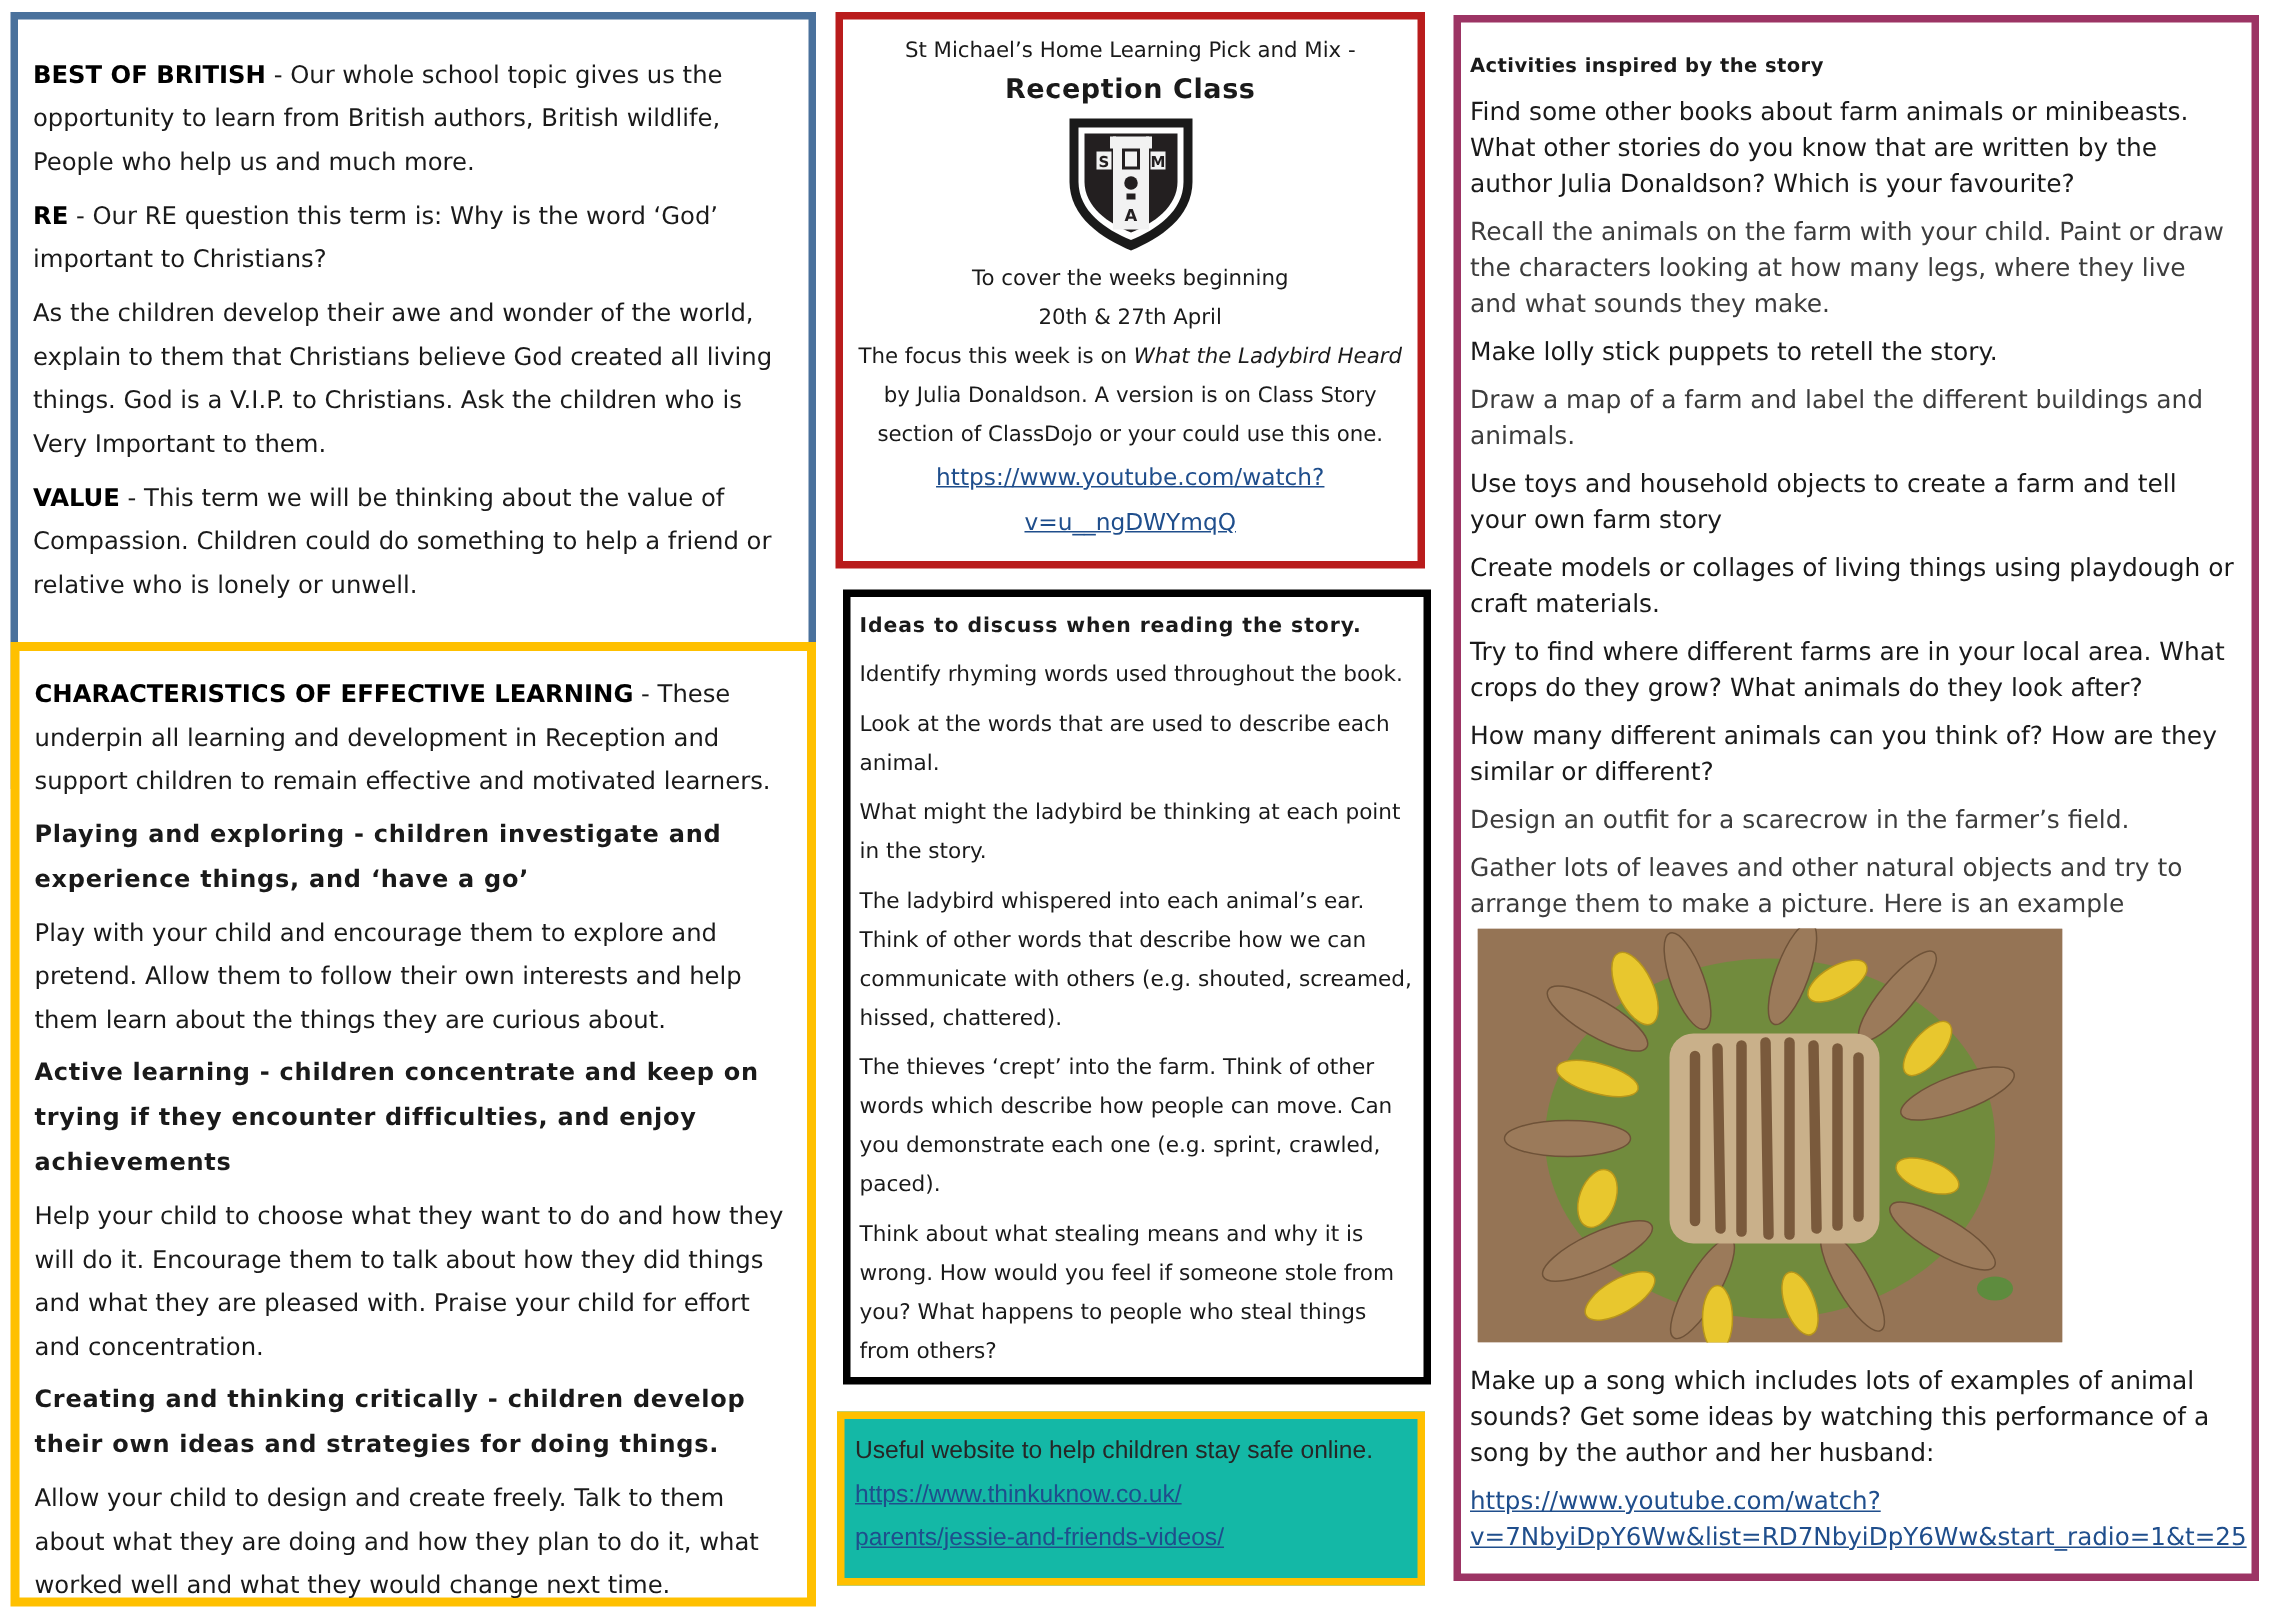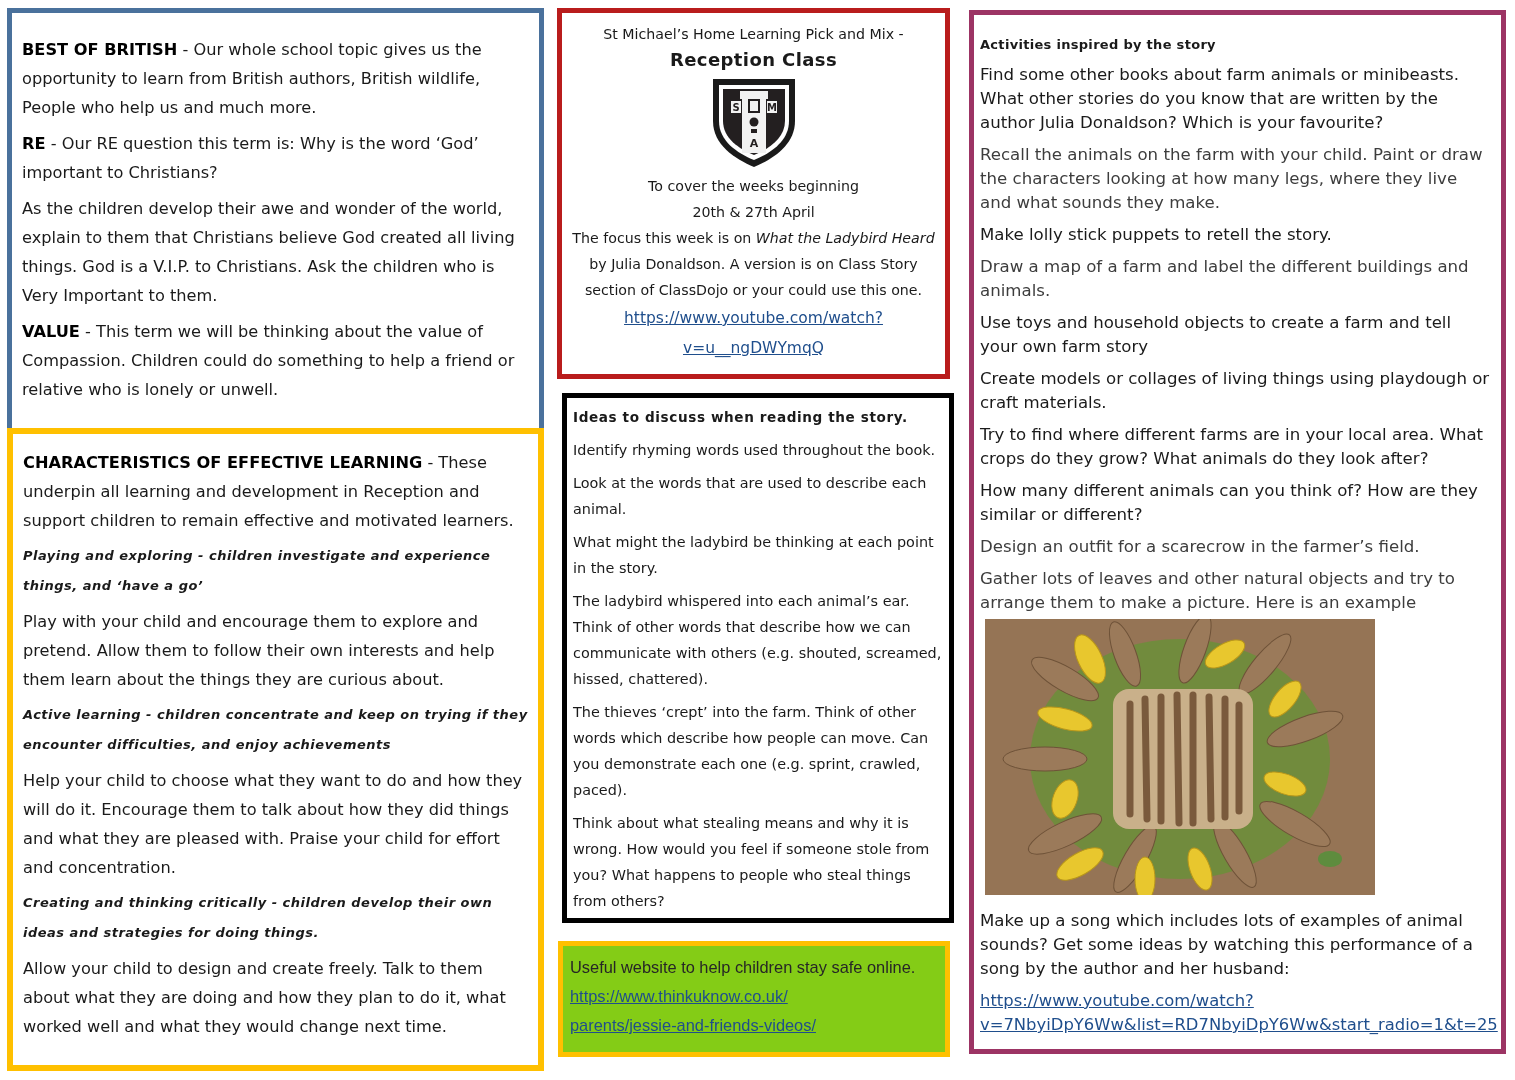--- a/index.html
+++ b/index.html
@@ -28,31 +28,31 @@
   #box-activities .p { margin-bottom:8px; }
   #box-activities .heading { font-weight:bold; font-size:13px; letter-spacing:0.3px; margin-bottom:6px; }
   #box-activities .grey { color:#3d3d3d; }
   #photo { width:390px; height:276px; margin:-4px 0 14px 5px; display:block; }
   #box-activities a { font-size:16.4px; line-height:23px; }
 
   
   #box-coel { left:7px; top:428px; width:537px; height:643px; border:6px solid #ffc000;
               padding:14px 8px 0 10px; font-size:16.2px; line-height:29px; }
   #box-coel .p { margin-bottom:6px; }
-  #box-coel .sub { font-weight:bold; font-size:13px; letter-spacing:0.5px; line-height:30px;font-style:italic; }
+  #box-coel .sub { font-weight:bold; font-size:16px; letter-spacing:0.5px; line-height:30px; }
 
   
   #box-discuss { left:562px; top:393px; width:392px; height:530px; border:5px solid #000;
                  padding:6px 6px 0 6px; font-size:14.4px; line-height:26px; }
   #box-discuss .p { margin-bottom:7px; }
   #box-discuss .heading { font-weight:bold; font-size:13.6px; letter-spacing:0.6px; }
 
   
   #box-esafety { left:558px; top:941px; width:392px; height:116px; border:5px solid #ffc000;
-                 background:#84cc16; padding:7px 8px 0 7px; font-family:"Liberation Sans", sans-serif;
+                 background:#14b8a6; padding:7px 8px 0 7px; font-family:"Liberation Sans", sans-serif;
                  font-size:16.4px; line-height:29px; color:#262626; }
 </style>
 </head>
 <body>
 
 <div class="box" id="box-british">
   <p class="p"><b>BEST OF BRITISH</b><span> - Our whole school topic gives us the opportunity to learn from British authors, British wildlife, People who help us and much more.</span></p>
   <p class="p"><b>RE</b><span> - Our RE question this term is: Why is the word ‘God’ important to Christians?</span></p>
   <p class="p">As the children develop their awe and wonder of the world, explain to them that Christians believe God created all living things.  God is a V.I.P. to Christians. Ask the children who is Very Important to them.</p>
   <p class="p"><b>VALUE</b><span> - This term we will be thinking about the value of Compassion. Children could do something to help a friend or relative who is lonely or unwell.</span></p>

